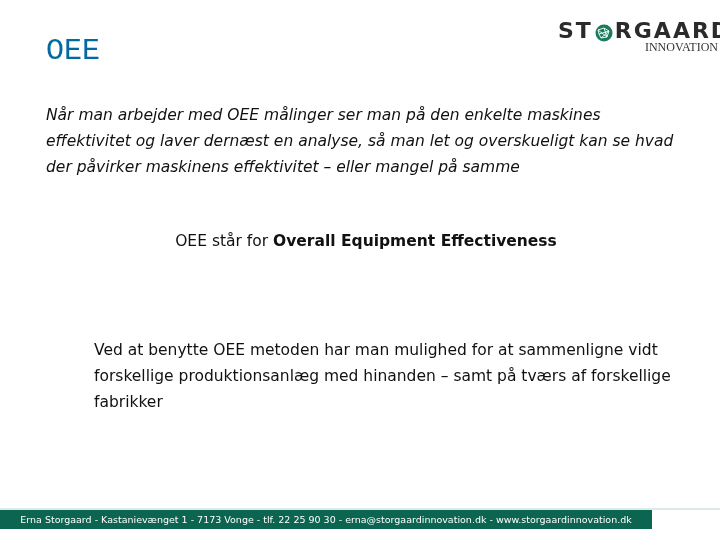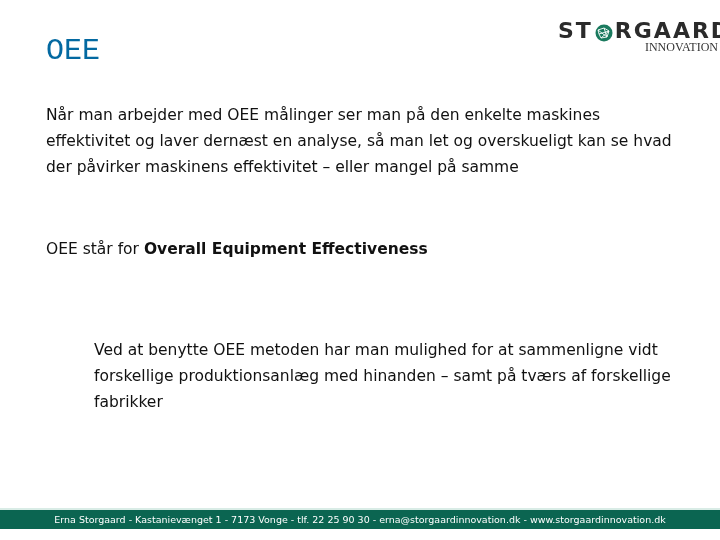--- a/index.html
+++ b/index.html
@@ -20,26 +20,26 @@
     }
     .logo-main .globe { display: inline-block; width: 18px; height: 18px; margin: 0 2px; }
     .logo-sub {
       position: absolute; right: 0; top: 22px; font-family: Liberation Serif, serif;
       font-size: 12px; color: #333; letter-spacing: 0px; white-space: nowrap;
     }
     .para {
       position: absolute; left: 46px; width: 640px;
       font-family: "DejaVu Sans", sans-serif; font-size: 15.5px; line-height: 26px; color: #111;
     }
-    .p1 { top: 102px; }
-    .p2 { top: 236px; }
+    .p1 { top: 102px; font-style: italic; }
+    .p2 { top: 228px; text-align: center; }
     .p3 { top: 337px; margin-left: 48px; }
     .p2 b { font-weight: bold; }
     .footer {
-      position: absolute; left: 0; top: 510px; width: 720px; height: 19px;
+      position: absolute; left: 0; top: 510px; width: 652px; height: 19px;
       background: #0b6551; color: #ffffff; text-align: center;
       font-family: "DejaVu Sans", sans-serif; font-size: 9.5px; line-height: 19px;
     }
     .footer-topline { position: absolute; left: 0; top: 508px; width: 720px; height: 2px; background: #d9ece6; }
   </style>
 </head>
 <body>
 
 <div>
   <div class="title">OEE</div>

